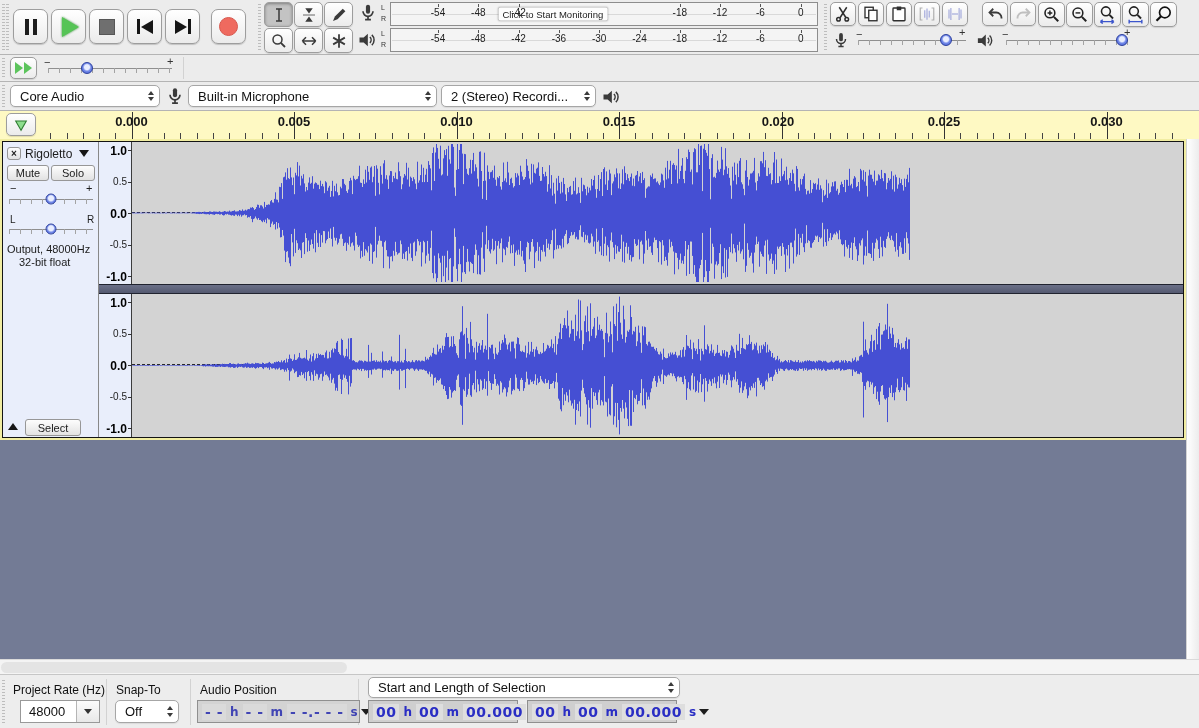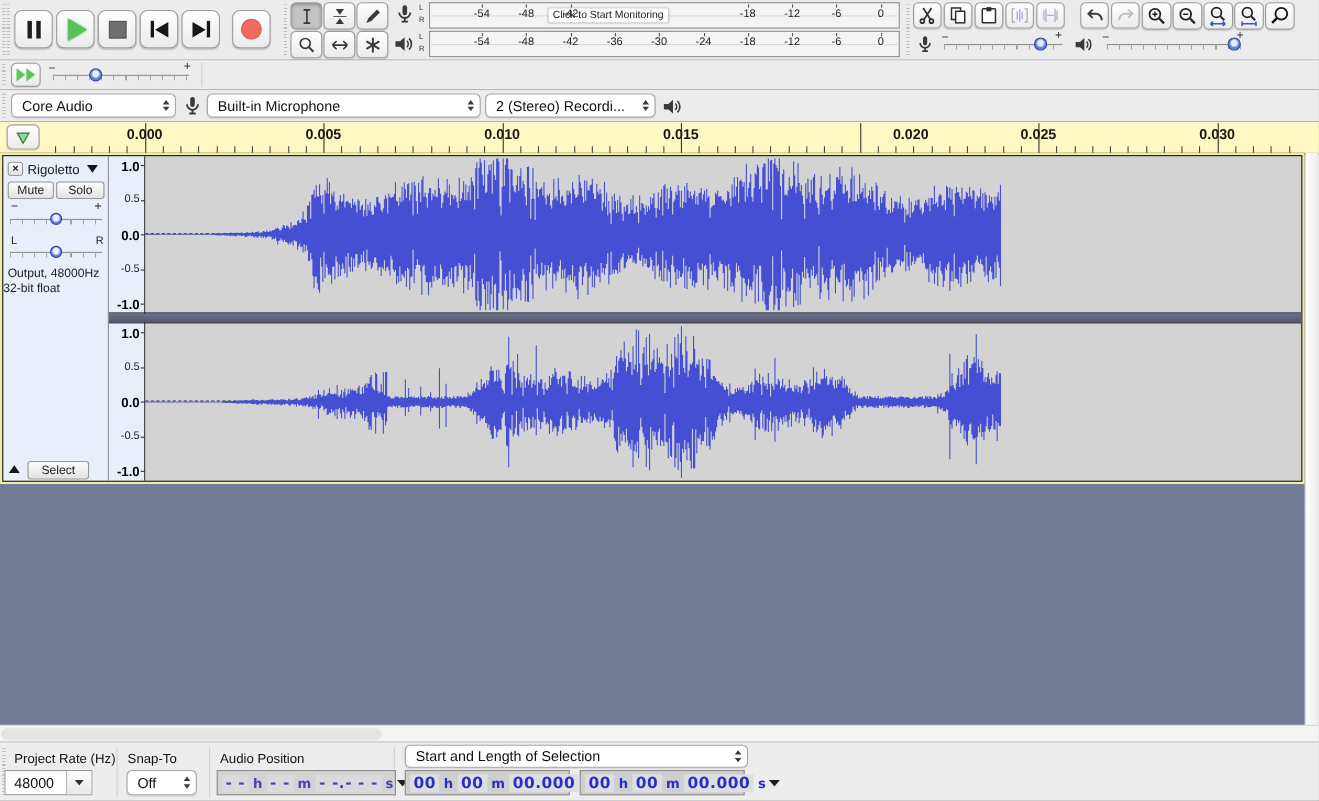--- a/index.html
+++ b/index.html
@@ -409,21 +409,21 @@
       </div>
   <div class="tick-major" style="left: 131.5px;"></div>
       <div class="tl-label" style="left: 131.5px;">0.000</div>
       <div class="tick-major" style="left: 294px;"></div>
       <div class="tl-label" style="left: 294px;">0.005</div>
       <div class="tick-major" style="left: 456.5px;"></div>
       <div class="tl-label" style="left: 456.5px;">0.010</div>
       <div class="tick-major" style="left: 619px;"></div>
       <div class="tl-label" style="left: 619px;">0.015</div>
       <div class="tick-major" style="left: 781.5px;"></div>
-      <div class="tl-label" style="left: 828px;">0.020</div>
+      <div class="tl-label" style="left: 778px;">0.020</div>
       <div class="tick-major" style="left: 944px;"></div>
       <div class="tl-label" style="left: 944px;">0.025</div>
       <div class="tick-major" style="left: 1106.5px;"></div>
       <div class="tl-label" style="left: 1106.5px;">0.030</div>
       <div class="tick-minor" style="left: 50.25px;"></div>
       <div class="tick-minor" style="left: 66.5px;"></div>
       <div class="tick-minor" style="left: 82.75px;"></div>
       <div class="tick-minor" style="left: 99px;"></div>
       <div class="tick-minor" style="left: 115.25px;"></div>
       <div class="tick-minor" style="left: 147.75px;"></div>
@@ -503,21 +503,21 @@
             <div class="thumb" style="left:42px;width:11px;height:11px;"></div>
           </div>
         <span class="ptxt" style="left:7px;top:72px;font-size:10px;">L</span>
         <span class="ptxt" style="left:84px;top:72px;font-size:10px;">R</span>
         <div class="slider" style="left:6px;top:80px;width:84px;height:14px;">
           <div class="line"></div>
             <div class="ticks"></div>
             <div class="thumb" style="left:42px;width:11px;height:11px;"></div>
           </div>
         <div class="ptxt" style="left:4px;top:101px;">Output, 48000Hz</div>
-        <div class="ptxt" style="left:0;top:114px;">32-bit float</div>
+        <div class="ptxt" style="left:16px;top:114px;">32-bit float</div>
         <div class="abs tri-up" style="left:5px;top:281px;"></div>
         <div class="smallbtn" style="left:22px;top:277px;width:56px;height:17px;">Select</div>
       </div>
 
       <div id="ampruler">
         <div class="amp-scale" style="top:0;height:142px;">
             <div class="amp-label strong" style="top: 2px;">1.0</div>
             <div class="amp-tick" style="top: 8px;"></div>
             <div class="amp-label" style="top: 33.5px;">0.5</div>
             <div class="amp-tick" style="top: 39.5px;"></div>
@@ -562,21 +562,21 @@
       <div id="hthumb"></div>
     </div>
 
   <div id="status">
     <div class="grip" style="left:2px;top:5px;height:44px;"></div>
     <div class="vsep" style="left:106px;top:4px;height:46px;"></div>
     <div class="vsep" style="left:190px;top:4px;height:46px;"></div>
     <div class="vsep" style="left:358px;top:4px;height:46px;"></div>
 
     <div class="slabel" style="left:13px;top:8px;">Project Rate (Hz)</div>
-    <div class="ratecombo" style="left:4px;top:25px;width:80px;">
+    <div class="ratecombo" style="left:20px;top:25px;width:80px;">
       <span class="lbl">48000</span>
       <span class="ddbox">
           <i></i>
         </span>
       </div>
 
     <div class="slabel" style="left:116px;top:8px;">Snap-To</div>
     <div class="combo" style="left:115px;top:25px;width:64px;height:23px;">
       <span class="lbl">Off</span>
       <span class="spin">

